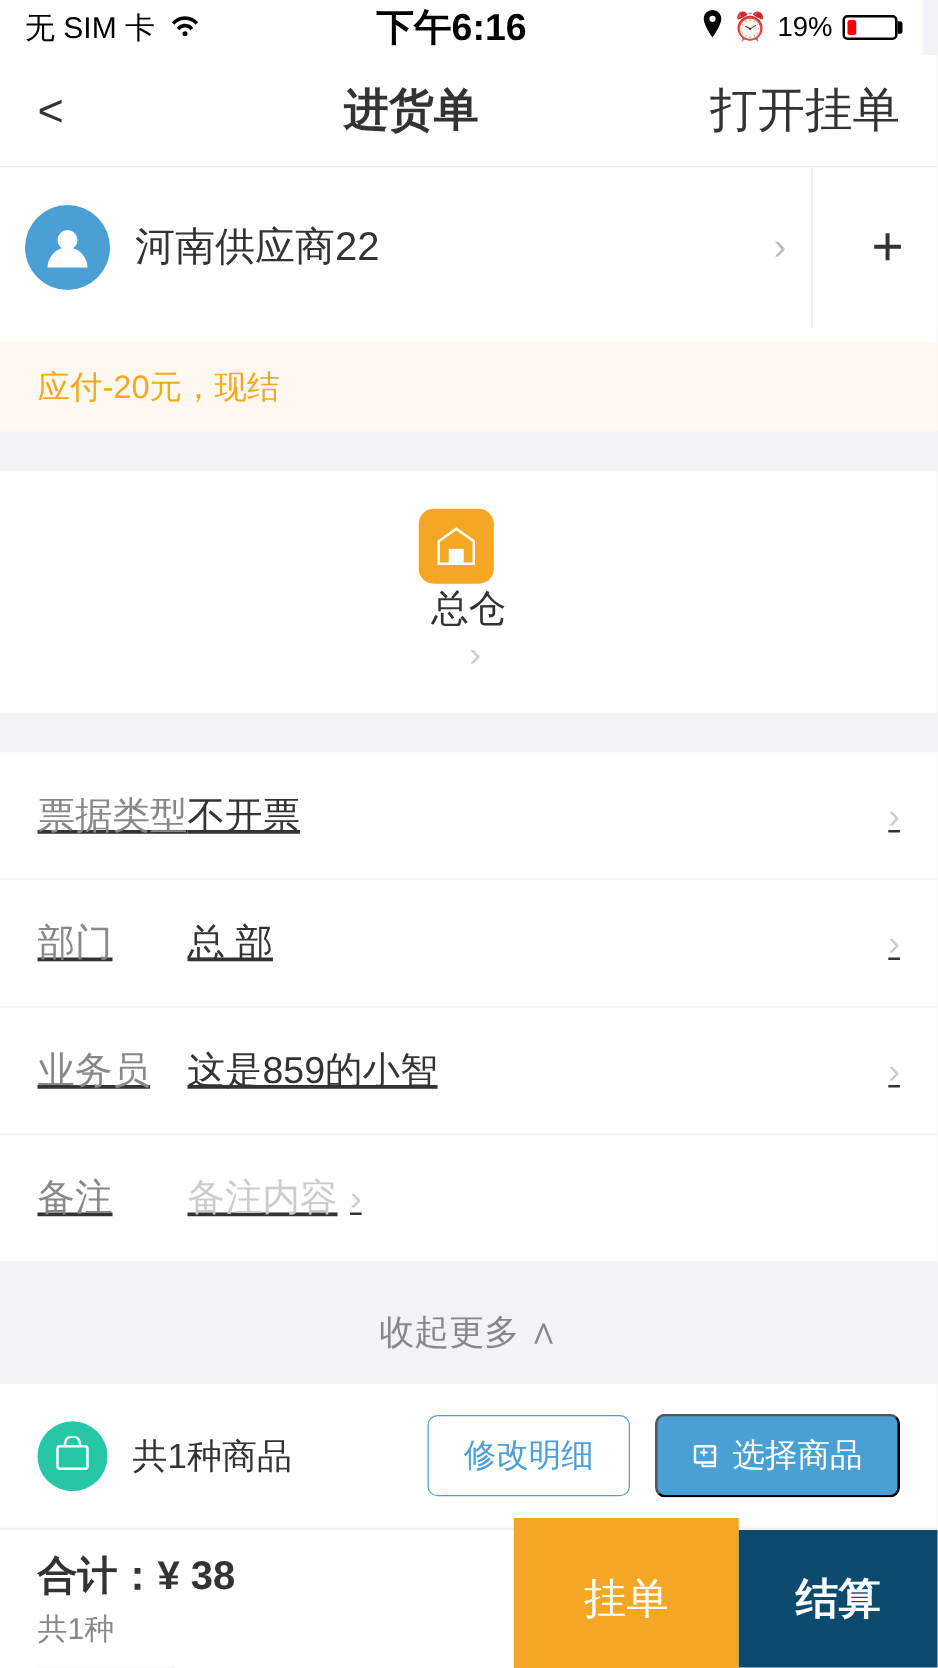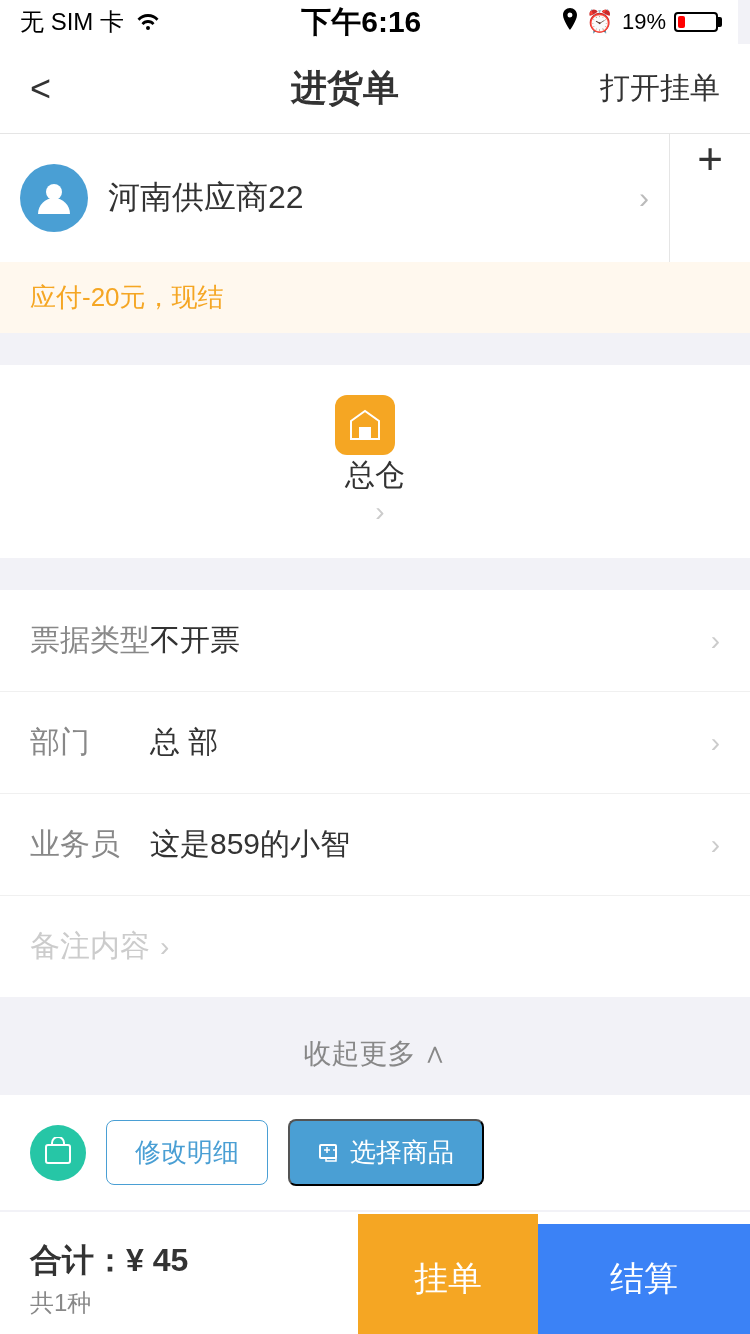--- a/index.html
+++ b/index.html
@@ -67,44 +67,45 @@
       color: #333;
       cursor: pointer;
       width: 60px;
     }
     .nav-title {
       font-size: 36px;
       font-weight: 600;
       color: #333;
     }
     .nav-action {
-      font-size: 30px;
+      font-size: 38px;
       color: #333;
       cursor: pointer;
     }
 
     
     .content {
       width: 750px;
       background: #f2f2f7;
       padding-bottom: 120px;
     }
 
     
     .card {
       background: #fff;
       margin-bottom: 16px;
     }
 
     
     .supplier-section {
       background: #fff;
-      margin-bottom: 0;
-      display: flex;
-      align-items: flex-start;
+      margin-bottom: 12px;
+      display: flex;
+      align-items: center;
+      gap: 20px;
     }
     .supplier-main {
       flex: 1;
       display: flex;
       align-items: center;
       padding: 30px 20px;
       border-right: 1px solid #e5e5e5;
       cursor: pointer;
     }
     .supplier-avatar {
@@ -149,20 +150,21 @@
     }
 
     
     .row-item {
       background: #fff;
       display: flex;
       align-items: center;
       padding: 30px;
       cursor: pointer;
       position: relative;
+      text-decoration: underline;
     }
     .row-item + .row-item {
       border-top: 1px solid #f0f0f0;
     }
     .warehouse-icon {
       width: 60px;
       height: 60px;
       border-radius: 12px;
       background: #f5a623;
       display: flex;
@@ -327,29 +329,30 @@
       height: 130px;
       background: #f5a623;
       display: flex;
       align-items: center;
       justify-content: center;
       font-size: 34px;
       color: #fff;
       cursor: pointer;
     }
     .btn-checkout {
-      width: 212px;
+      width: 159px;
       height: 110px;
-      background: #3b82f6;
+      background: #0c4a6e;
       display: flex;
       align-items: center;
       justify-content: center;
       font-size: 34px;
       color: #fff;
       cursor: pointer;
+      font-weight: bold;
     }
 
     .warehouse-row {
       background: #fff;
       display: flex;
       align-items: center;
       padding: 30px;
       cursor: pointer;
       margin-bottom: 16px;
       flex-direction: column;
@@ -434,35 +437,37 @@
         <span class="row-label">部门</span>
         <span class="row-value">总 部</span>
         <span class="row-chevron">›</span>
       </div>
         <div class="row-item" style="border-top: 1px solid rgb(240, 240, 240);">
         <span class="row-label">业务员</span>
         <span class="row-value">这是859的小智</span>
         <span class="row-chevron">›</span>
       </div>
         <div class="row-item" style="border-top: 1px solid rgb(240, 240, 240);">
+        <span class="row-label">备注</span>
         <span class="row-placeholder">备注内容</span>
         <span class="row-chevron">›</span>
       </div>
       </div>
   </div>
 
   <div class="collapse-bar">收起更多 ∧</div>
 
   <div class="products-header">
     <div class="product-count-icon">
       <svg width="32" height="32" viewBox="0 0 32 32" fill="white">
         <rect x="4" y="8" width="24" height="18" rx="2" fill="none" stroke="white" stroke-width="2"></rect>
         <path d="M10 8V6a6 6 0 0112 0v2" stroke="white" stroke-width="2" fill="none"></path>
       </svg>
     </div>
+    <span class="product-count-text">共1种商品</span>
     <button class="btn-modify">修改明细</button>
     <button class="btn-select">
       <svg width="24" height="24" viewBox="0 0 24 24" fill="white">
         <rect x="2" y="4" width="16" height="13" rx="1" fill="none" stroke="white" stroke-width="2"></rect>
         <path d="M8 17v3h10V9h-3" stroke="white" stroke-width="1.5" fill="none"></path>
         <line x1="9" y1="12" x2="9" y2="6" stroke="white" stroke-width="1.5"></line>
         <line x1="6" y1="9" x2="12" y2="9" stroke="white" stroke-width="1.5"></line>
       </svg>
       <span>选择商品</span>
     </button>
@@ -479,19 +484,19 @@
       </div>
       <div class="product-more">···</div>
     </div>
     </div>
 
 </div>
 
 <div class="bottom-bar">
   <div class="total-section">
     <div class="total-amount">
-      <span>合计：</span><span>¥ 45</span>
+      <span>合计：</span><span>¥ 38</span>
     </div>
     <div class="total-count">共1种</div>
   </div>
   <div class="btn-hang">挂单</div>
   <div class="btn-checkout">结算</div>
 </div>
 
 </body></html>

